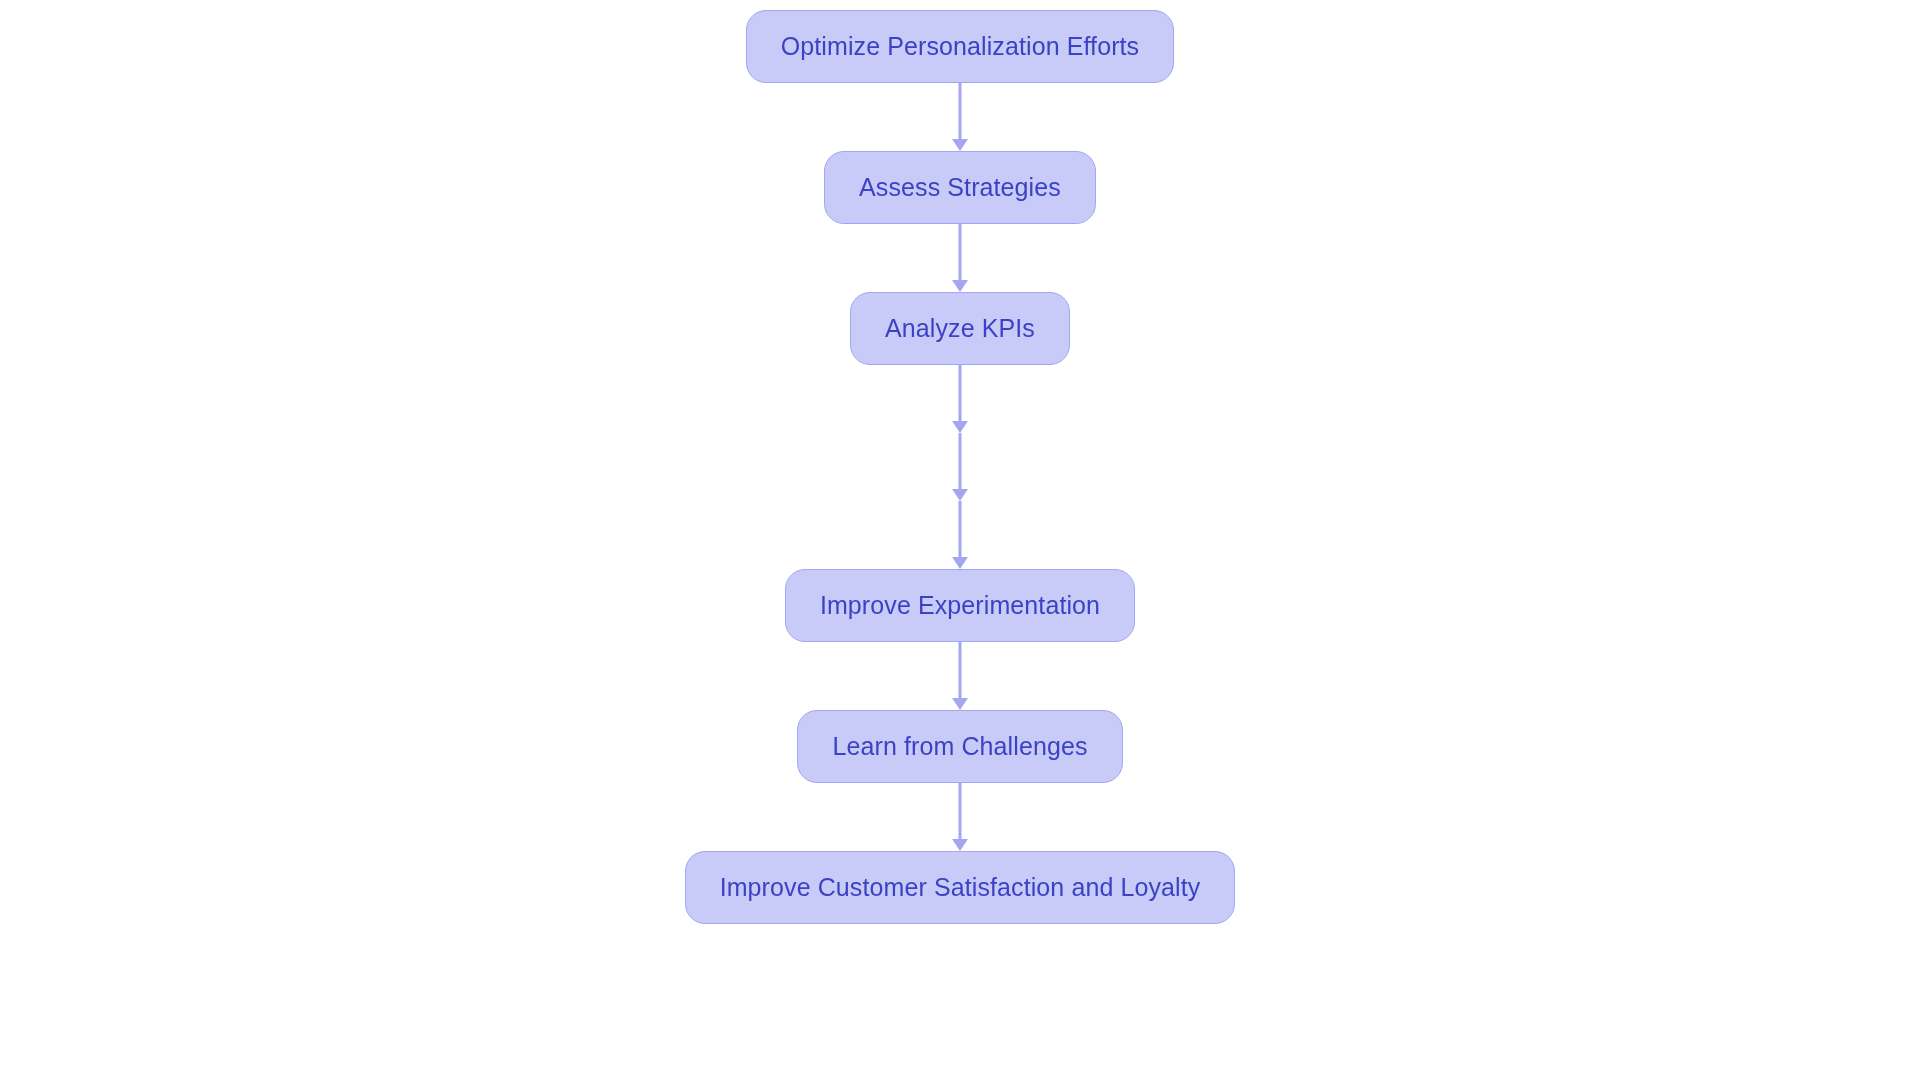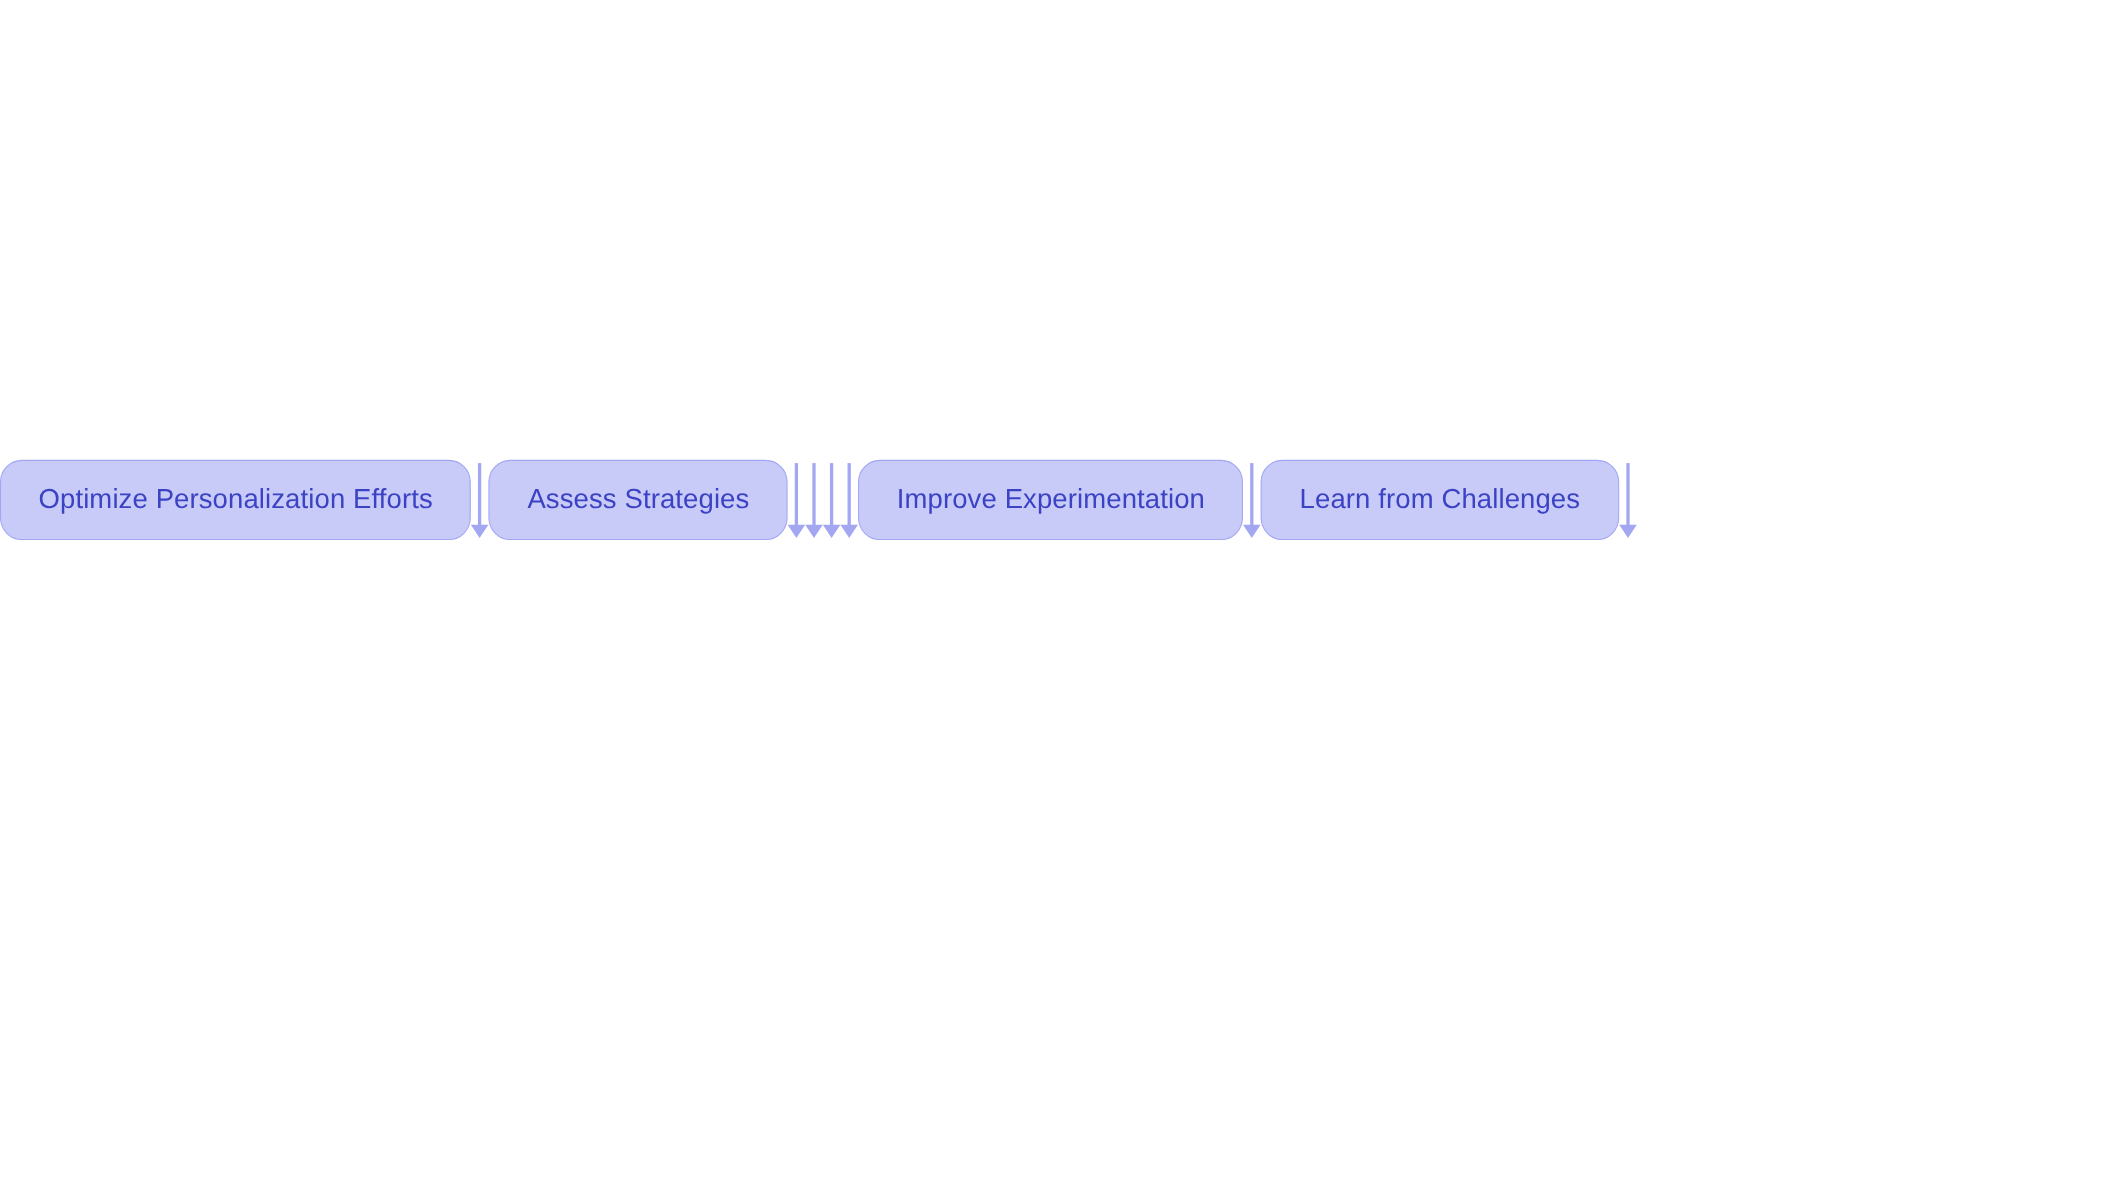--- a/index.html
+++ b/index.html
@@ -19,26 +19,25 @@
     height: 1083px;
     background: #ffffff;
   }
   .flow-column {
     position: absolute;
     left: 0;
     top: 0;
     width: 1920px;
     height: 827px;
     display: flex;
-    flex-direction: row;
+    flex-direction: column;
     align-items: center;
     justify-content: flex-start;
     padding-top: 10px;
     box-sizing: border-box;
-    margin-top: 36px;
   }
   .node {
     box-sizing: border-box;
     height: 73px;
     border-radius: 20px;
     background: #c8cbf8;
     border: 1.6px solid #a3a7f2;
     color: #3b42c4;
     display: flex;
     align-items: center;
@@ -96,20 +95,23 @@
 
     <div class="node">
       <span>Assess Strategies</span>
     </div>
 
     <div class="connector">
       <span class="stem"></span>
       <span class="head"></span>
     </div>
 
+    <div class="node">
+      <span>Analyze KPIs</span>
+    </div>
 
     <div class="connector">
       <span class="stem"></span>
       <span class="head"></span>
     </div>
 
 
     <div class="connector">
       <span class="stem"></span>
       <span class="head"></span>
@@ -132,15 +134,18 @@
 
     <div class="node">
       <span>Learn from Challenges</span>
     </div>
 
     <div class="connector">
       <span class="stem"></span>
       <span class="head"></span>
     </div>
 
+    <div class="node">
+      <span>Improve Customer Satisfaction and Loyalty</span>
+    </div>
 
   </div>
 </div>
 
 </body></html>

